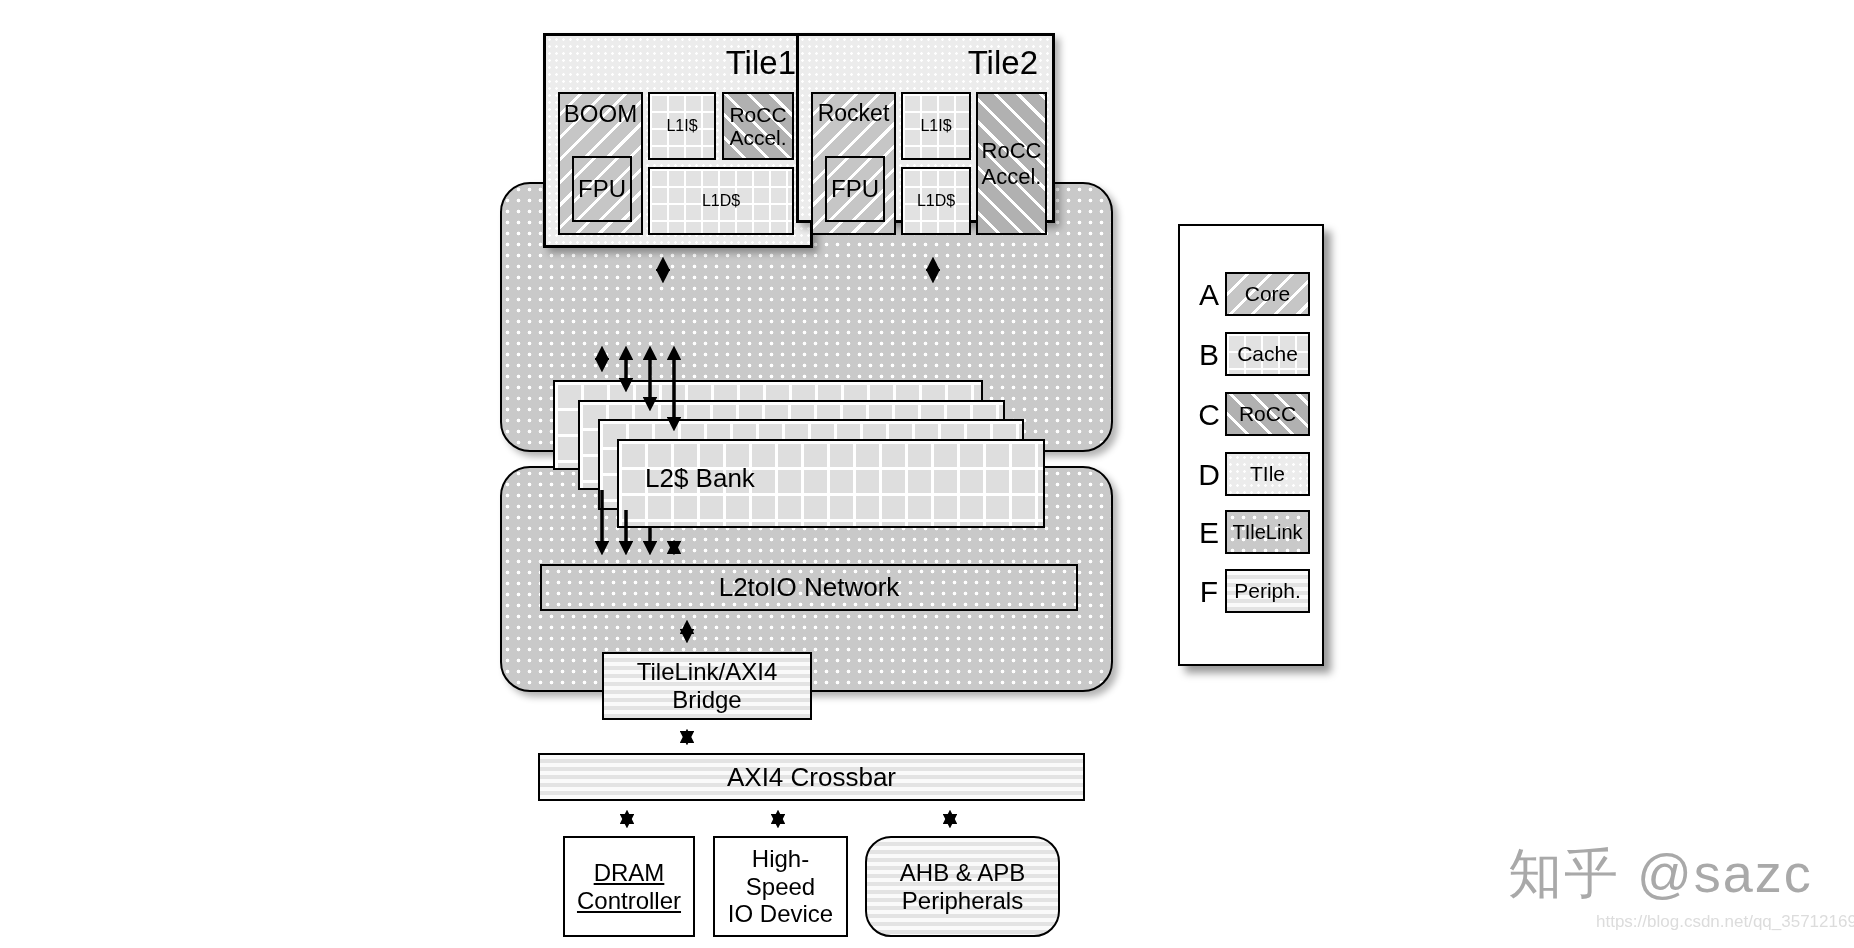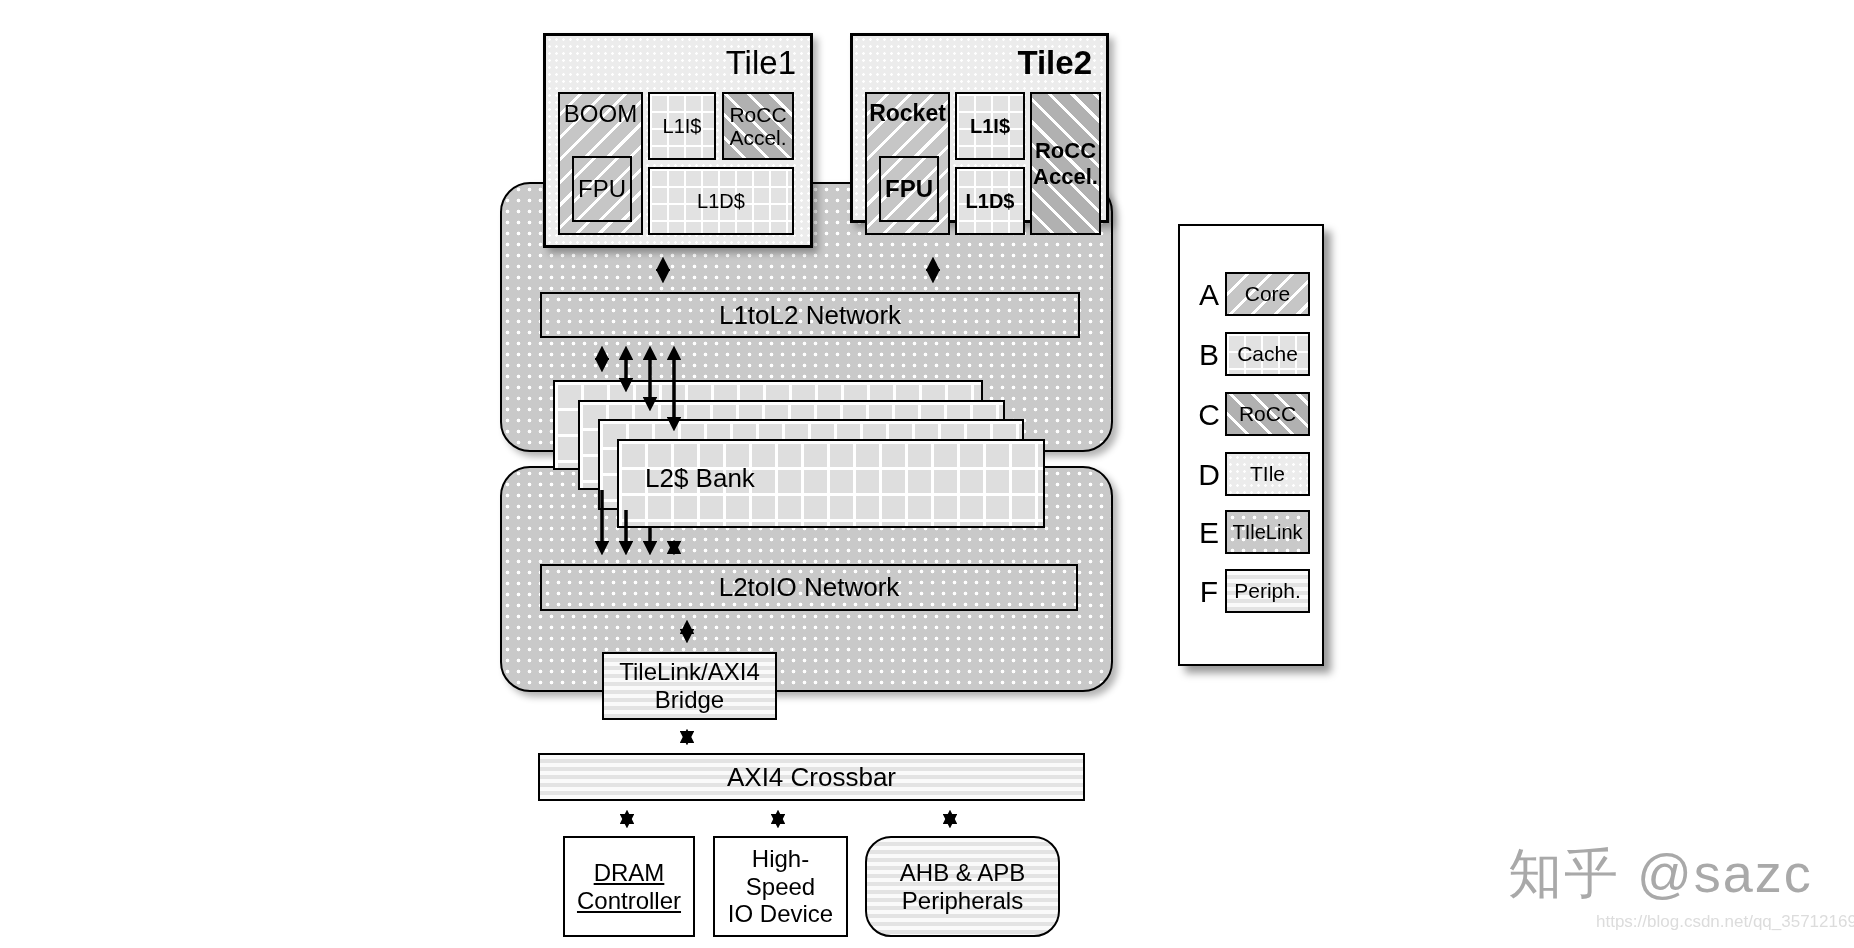--- a/index.html
+++ b/index.html
@@ -46,21 +46,21 @@
                      linear-gradient(to bottom,#ffffff 3px,rgba(255,255,255,0) 3px);
     background-size:26px 26px;
   }
   .pat-periph{ 
     background:repeating-linear-gradient(to bottom,#fafafa 0 4px,#e3e3e3 4px 8px);
   }
 
   
   .tile-title{position:absolute;top:8px;right:14px;font-size:33px;}
   .lbl24{font-size:24px;line-height:1.15;}
-  .lbl22{font-size:20px;line-height:1.12;}
+  .lbl22{font-size:16px;line-height:1.12;}
   .lbl26{font-size:26px;}
   .core-lbl{position:absolute;top:6px;left:0;right:0;text-align:center;font-size:24px;}
 
   
   #legend{position:absolute;left:1178px;top:224px;width:142px;height:438px;background:#fff;
           border:2.5px solid #000;box-shadow:7px 7px 8px rgba(0,0,0,0.40);}
   .lg-key{position:absolute;left:14px;width:30px;font-size:30px;text-align:center;}
   .lg-swatch{position:absolute;left:45px;width:85px;height:44px;border:2.5px solid #000;box-sizing:border-box;
              display:flex;align-items:center;justify-content:center;font-size:21px;}
 
@@ -92,56 +92,53 @@
     </div>
     <div class="box col pat-rocc" style="left:176px;top:56px;width:72px;height:68px;font-size:21px;line-height:1.1;">
       <span>RoCC</span>
       <span>Accel.</span>
     </div>
     <div class="box ctr pat-cache lbl22" style="left:102px;top:131px;width:146px;height:68px;">
       <span>L1D$</span>
     </div>
   </div>
 
-  <div class="box thick shadow pat-tile" style="left:850px;top:33px;width:259px;height:190px;font-weight:bold;">
+  <div class="box thick shadow pat-tile" style="left:796px;top:33px;width:259px;height:190px;">
     <div class="tile-title">Tile2</div>
     <div class="box pat-core" style="left:12px;top:56px;width:85px;height:143px;">
       <div class="core-lbl" style="font-size:23px;">Rocket</div>
       <div class="box ctr pat-core lbl24" style="left:12px;top:62px;width:60px;height:66px;">
         <span>FPU</span>
       </div>
     </div>
     <div class="box ctr pat-cache lbl22" style="left:102px;top:56px;width:70px;height:68px;">
       <span>L1I$</span>
     </div>
     <div class="box ctr pat-cache lbl22" style="left:102px;top:131px;width:70px;height:68px;">
       <span>L1D$</span>
     </div>
     <div class="box col pat-rocc" style="left:177px;top:56px;width:71px;height:143px;font-size:22px;line-height:1.15;">
       <span>RoCC</span>
       <span>Accel.</span>
     </div>
   </div>
 
-  <div class="box ctr pat-tl lbl26" style="left:540px;top:292px;width:540px;height:46px;">
-    <span>L1toL2 Network</span>
-  </div>
 
   <div class="box pat-cache-lg" style="left:553px;top:380px;width:430px;height:90px;border-width:2.5px;"></div>
   <div class="box pat-cache-lg" style="left:578px;top:400px;width:427px;height:90px;border-width:2.5px;"></div>
   <div class="box pat-cache-lg" style="left:598px;top:419px;width:426px;height:91px;border-width:2.5px;"></div>
   <div class="box pat-cache-lg" style="left:617px;top:439px;width:428px;height:89px;border-width:2.5px;">
     <div class="abs lbl26" style="left:26px;top:22px;">L2$ Bank</div>
   </div>
 
   <div class="box ctr pat-tl lbl26" style="left:540px;top:564px;width:538px;height:47px;">
     <span>L2toIO Network</span>
   </div>
 
-  <div class="box col pat-periph lbl24" style="left:602px;top:652px;width:175px;height:68px;">
+  <div class="box col pat-periph lbl24" style="left:602px;top:652px;width:210px;height:68px;">
     <span>TileLink/AXI4</span>
     <span>Bridge</span>
   </div>
 
   <div class="box ctr pat-periph lbl26" style="left:538px;top:753px;width:547px;height:48px;">
     <span>AXI4 Crossbar</span>
   </div>
 
   <div class="box col lbl24" style="left:563px;top:836px;width:132px;height:101px;background:#fff;text-decoration:underline;">
     <span>DRAM</span>

